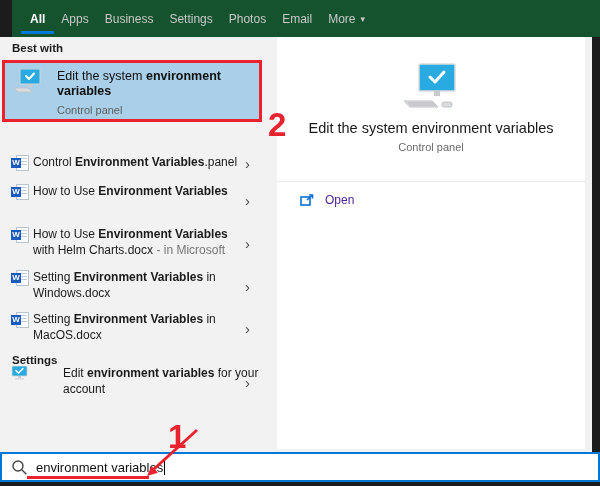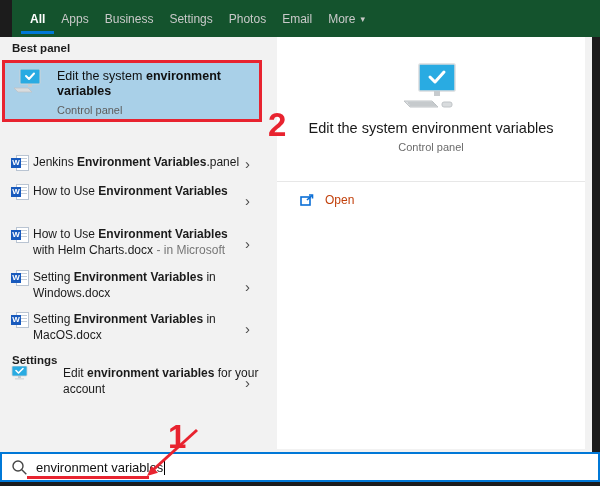--- a/index.html
+++ b/index.html
@@ -39,21 +39,21 @@
   .word-ic .w{position:absolute;left:0;top:3px;width:10px;height:10px;background:#185abd;color:#fff;
               font-size:8px;font-weight:bold;line-height:10px;text-align:center;font-style:normal;}
   
   .mini-mon{flex:0 0 17px;margin-top:1px;}
   
   .big-icon{position:absolute;left:50%;top:26px;transform:translateX(-50%);}
   .rp-title{position:absolute;left:0;top:83px;width:100%;text-align:center;font-size:14.5px;color:#191919;}
   .rp-sub{position:absolute;left:0;top:104px;width:100%;text-align:center;font-size:11px;color:#6b6b6b;}
   .rp-div{position:absolute;left:0;top:144px;width:100%;height:1px;background:#e7e7e7;}
   .open-row{position:absolute;left:23px;top:156px;display:flex;align-items:center;gap:11px;cursor:pointer;}
-  .open-row .lbl{font-size:12px;color:#c2410c;}
+  .open-row .lbl{font-size:12px;color:#4c1d95;}
   
   .search{position:absolute;left:0;top:452px;width:600px;height:30px;box-sizing:border-box;
           background:#fff;border:2px solid #0078d7;display:flex;align-items:center;cursor:text;}
   .search .q{margin-left:9px;}
   .search .val{margin-left:8px;font-size:13px;color:#111;}
   .cursor{display:inline-block;width:1px;height:16px;background:#000;vertical-align:middle;margin-left:1px;}
   
   .anno-num{position:absolute;color:#e8232f;font-size:33px;font-weight:bold;line-height:1;pointer-events:none;}
   .anno-underline{position:absolute;left:27px;top:476px;width:122px;height:3px;background:#e8232f;pointer-events:none;}
   .anno-arrow{position:absolute;left:0;top:0;width:600px;height:486px;pointer-events:none;}
@@ -113,21 +113,21 @@
         <rect x="1" y="3" width="9" height="8" fill="none" stroke="#0b6fd6" stroke-width="1.6"></rect>
         <line x1="7" y1="6" x2="12" y2="1.5" stroke="#0b6fd6" stroke-width="1.6"></line>
         <polyline points="9,1 12.5,1 12.5,4.5" fill="none" stroke="#0b6fd6" stroke-width="1.6"></polyline>
       </svg>
       <span class="lbl">Open</span>
     </div>
   </div>
 
   <div class="left-panel">
 
-    <div class="sec-head" style="top:5px;">Best panel</div>
+    <div class="sec-head" style="top:5px;">Best with</div>
 
     <div class="bm-row">
       <svg width="27" height="24" viewBox="0 0 27 24">
         <rect x="6" y="0" width="20" height="15" rx="1" fill="#29abe2" stroke="#cfd3d6" stroke-width="1"></rect>
         <polyline points="12,7 15,10 20,4.5" fill="none" stroke="#ffffff" stroke-width="2" stroke-linecap="round" stroke-linejoin="round"></polyline>
         <rect x="14" y="15" width="4" height="3" fill="#c7cbce"></rect>
         <polygon points="0,19 14,19 18,23 4,23" fill="#d9dcde" stroke="#bfc3c6" stroke-width="0.8"></polygon>
       </svg>
       <div class="bm-text">
         <div><span>Edit the system </span><span class="b">environment variables</span></div>
@@ -139,21 +139,21 @@
     <div class="item" style="top:117px;height:18px;">
       <span class="word-ic">
           <span class="page">
             <i></i>
             <i></i>
             <i></i>
           </span>
           <i class="w">W</i>
         </span>
       <div class="txt">
-        <div class="ln"><span>Jenkins </span><span class="b">Environment Variables</span><span>.panel</span></div>
+        <div class="ln"><span>Control </span><span class="b">Environment Variables</span><span>.panel</span></div>
       </div>
       <span class="chev">›</span>
     </div>
 
     <div class="item" style="top:146px;height:34px;">
       <span class="word-ic">
           <span class="page">
             <i></i>
             <i></i>
             <i></i>

